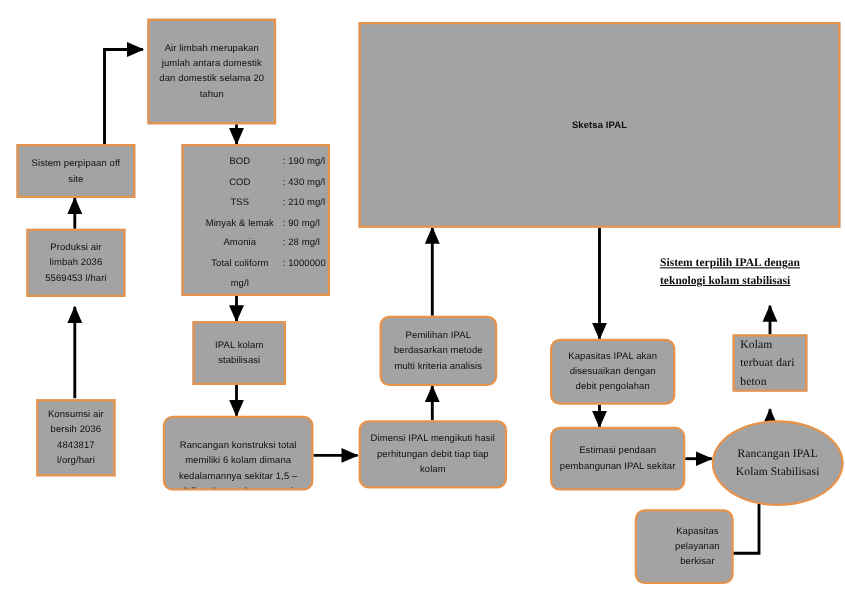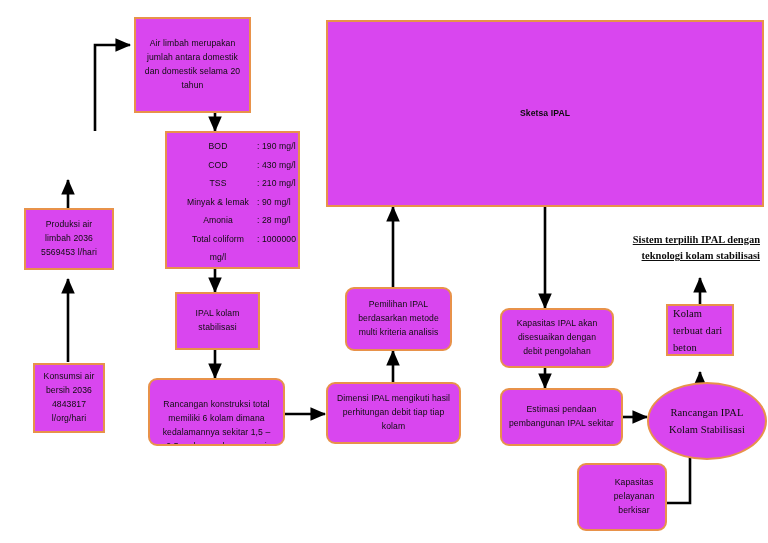--- a/index.html
+++ b/index.html
@@ -5,21 +5,21 @@
   html,body{margin:0;padding:0;}
   body{
     width:768px;height:543px;background:#ffffff;
     font-family:"Liberation Sans", sans-serif;
     overflow:hidden;position:relative;
   }
   #canvas{position:absolute;left:0;top:0;width:768px;height:543px;}
   .node{
     position:absolute;
     border:2px solid #E8924A;
-    background:#d946ef;
+    background:#a3a3a3;
     box-sizing:border-box;
     display:flex;
     align-items:center;
     justify-content:center;
     text-align:center;
     color:#0d0d0d;
     font-size:8.6px;
     line-height:1.62;
     letter-spacing:.1px;
     overflow:hidden;
@@ -43,21 +43,21 @@
   }
   .pname{width:78px;flex:0 0 78px;white-space:nowrap;}
   .pval{white-space:nowrap;}
 
   
   #heading{
     position:absolute;z-index:4;
     font-family:"Liberation Serif", serif;
     font-weight:bold;font-size:10.5px;line-height:1.55;
     text-decoration:underline;
-    text-align:right;color:#0d0d0d;
+    text-align:left;color:#0d0d0d;
   }
 </style>
 </head>
 <body>
 
 <div id="canvas">
 
   <svg class="svgl" viewBox="0 0 768 543">
     <defs>
       <marker id="ah" markerWidth="7" markerHeight="7" refX="5.6" refY="3" orient="auto">
@@ -99,20 +99,23 @@
   </svg>
 
   <div class="node" style="left:33px;top:363px;width:72px;height:70px;">
     <div class="inner">Konsumsi air bersih 2036 4843817 l/org/hari</div>
   </div>
 
   <div class="node" style="left:24px;top:208px;width:90px;height:62px;justify-content:flex-end;">
     <div class="inner">Produksi air limbah 2036 5569453 l/hari</div>
   </div>
 
+  <div class="node" style="left:15px;top:131px;width:108px;height:49px;">
+    <div class="inner">Sistem perpipaan off site</div>
+  </div>
 
   <div class="node" style="left:134px;top:17px;width:117px;height:96px;">
     <div class="inner">Air limbah merupakan jumlah antara domestik dan domestik selama 20 tahun</div>
   </div>
 
   <div class="node topalign" id="params" style="left:165px;top:131px;width:135px;height:138px;">
     <div id="paramrows">
         <div class="prow">
           <span class="pname">BOD</span>
           <span class="pval">: 190 mg/l</span>

